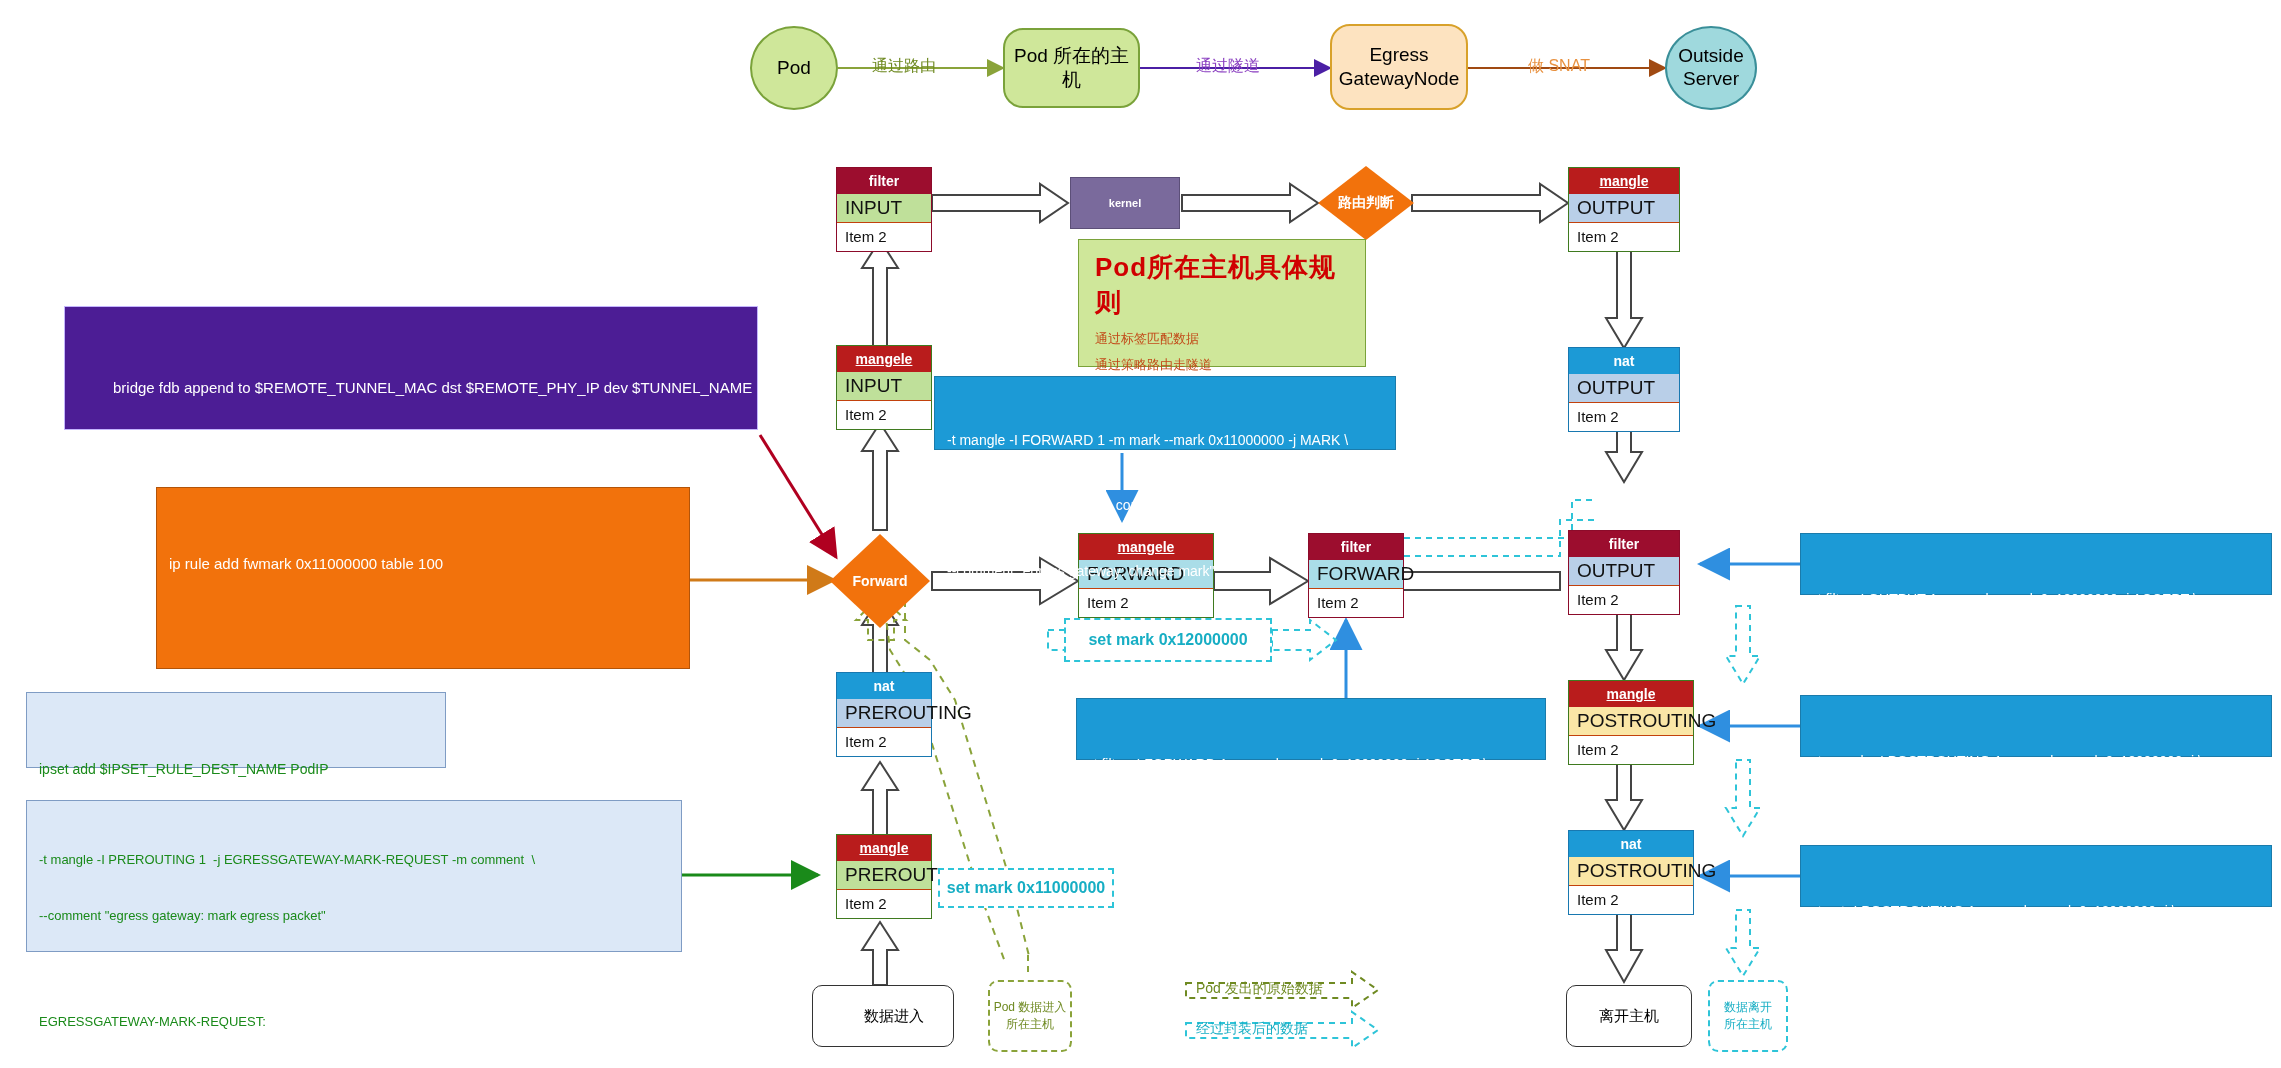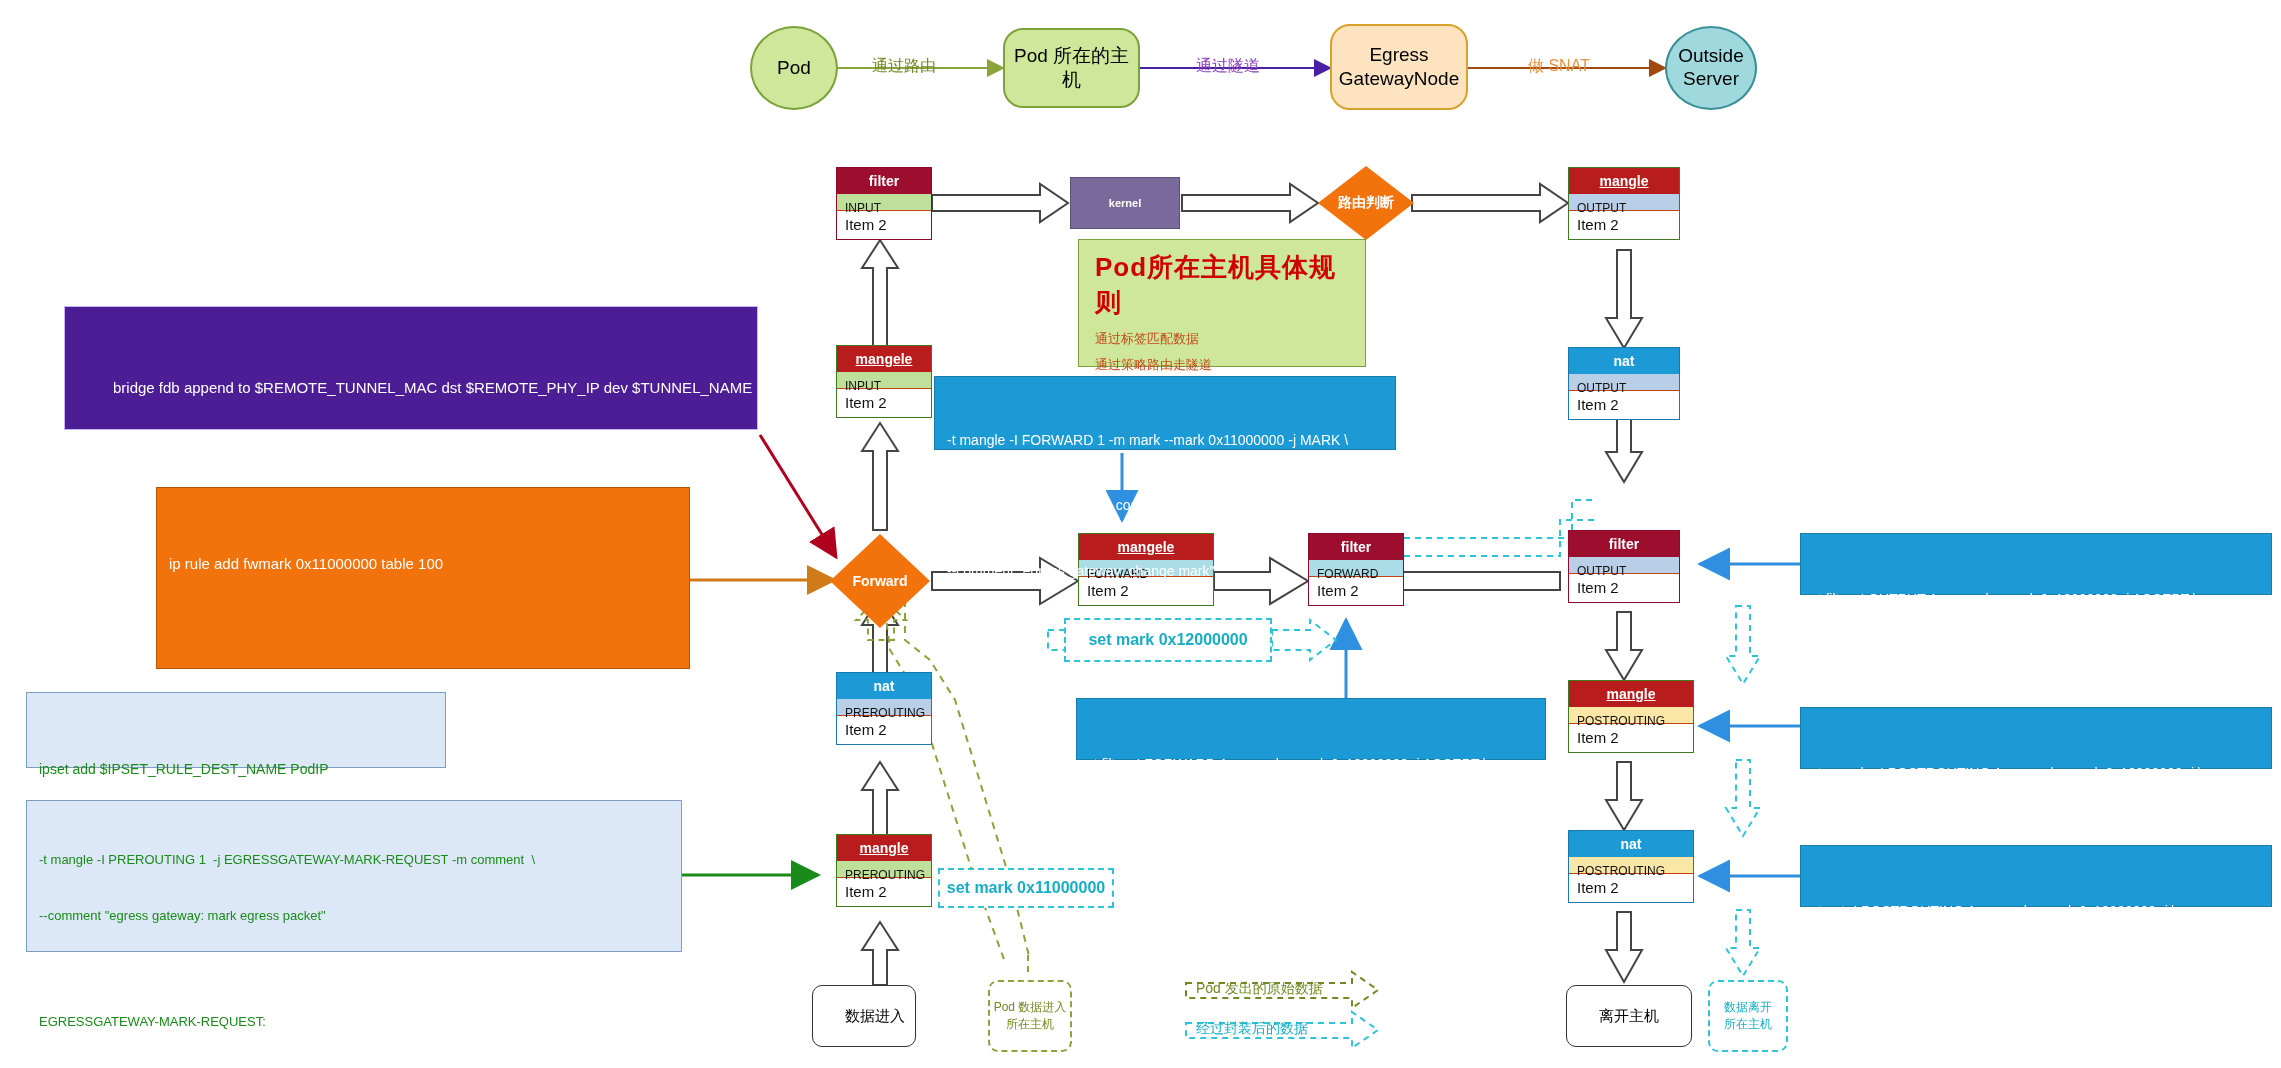--- a/index.html
+++ b/index.html
@@ -31,21 +31,21 @@
   }
   .flow-label{font-size:16px;white-space:nowrap;}
 
   
   .chain{width:96px;border:1px solid #555;background:#fff;}
   .chain .hd{
     height:26px;line-height:26px;text-align:center;
     font-size:14px;font-weight:bold;color:#fff;
   }
   .chain .mid{
-    height:16px;line-height:28px;padding-left:8px;font-size:12px;color:#111;
+    height:28px;line-height:28px;padding-left:8px;font-size:19px;color:#111;
   }
   .chain .it{
     height:28px;line-height:28px;padding-left:8px;font-size:15px;color:#111;
     background:#fff;border-top:1px solid #c2410c;
   }
   .chain.t-filter{border-color:#8c0b2a;}
   .chain.t-filter .hd{background:#9c0d2e;}
   .chain.t-mangle{border-color:#3f7a1f;}
   .chain.t-mangle .hd{background:#b91c1c;text-decoration:underline;}
   .chain.t-nat{border-color:#1878b0;}
@@ -352,35 +352,35 @@
   <div class="abs cmdbox cmd-blue" style="left:1076px;top:698px;width:470px;height:62px;padding-top:12px;">
     <div>-t filter -I FORWARD 1 -m mark --mark 0x12000000 -j ACCEPT \</div>
     <div> -m comment --comment "egress gateway: keep mark"</div>
   </div>
 
   <div class="abs cmdbox cmd-blue" style="left:1800px;top:533px;width:472px;height:62px;padding-top:12px;">
     <div>-t filter -I OUTPUT 1 -m mark --mark 0x12000000 -j ACCEPT \</div>
     <div>-m comment --comment "egress gateway: keep mark"</div>
   </div>
 
-  <div class="abs cmdbox cmd-blue" style="left:1800px;top:695px;width:472px;height:62px;padding-top:12px;margin-top:12px;">
+  <div class="abs cmdbox cmd-blue" style="left:1800px;top:695px;width:472px;height:62px;padding-top:12px;">
     <div>-t mangle -I POSTROUTING 1 -m mark --mark 0x12000000 -j \</div>
     <div>ACCEPT -m comment --comment "egress gateway: keep mark"</div>
   </div>
 
   <div class="abs cmdbox cmd-blue" style="left:1800px;top:845px;width:472px;height:62px;padding-top:12px;">
     <div>-t nat -I POSTROUTING 1 -m mark --mark 0x12000000 -j \</div>
     <div>ACCEPT -m comment --comment "egress gateway: keep mark"</div>
   </div>
 
   <div class="abs setmark" style="left:1064px;top:618px;width:208px;height:44px;">set mark  0x12000000</div>
 
   <div class="abs setmark" style="left:938px;top:868px;width:176px;height:40px;border-style:dashed;">set mark  0x11000000</div>
 
-  <div class="abs terminal" style="left:812px;top:985px;width:104px;height:62px;padding-left:22px;">
+  <div class="abs terminal" style="left:812px;top:985px;width:142px;height:62px;padding-left:22px;">
     <span>数据进入</span>
   </div>
   <div class="abs dashbox" style="left:988px;top:980px;width:84px;height:72px;">
     <div>Pod 数据进入</div>
     <div>所在主机</div>
   </div>
 
   <div class="abs terminal" style="left:1566px;top:985px;width:126px;height:62px;">
     <span>离开主机</span>
   </div>

